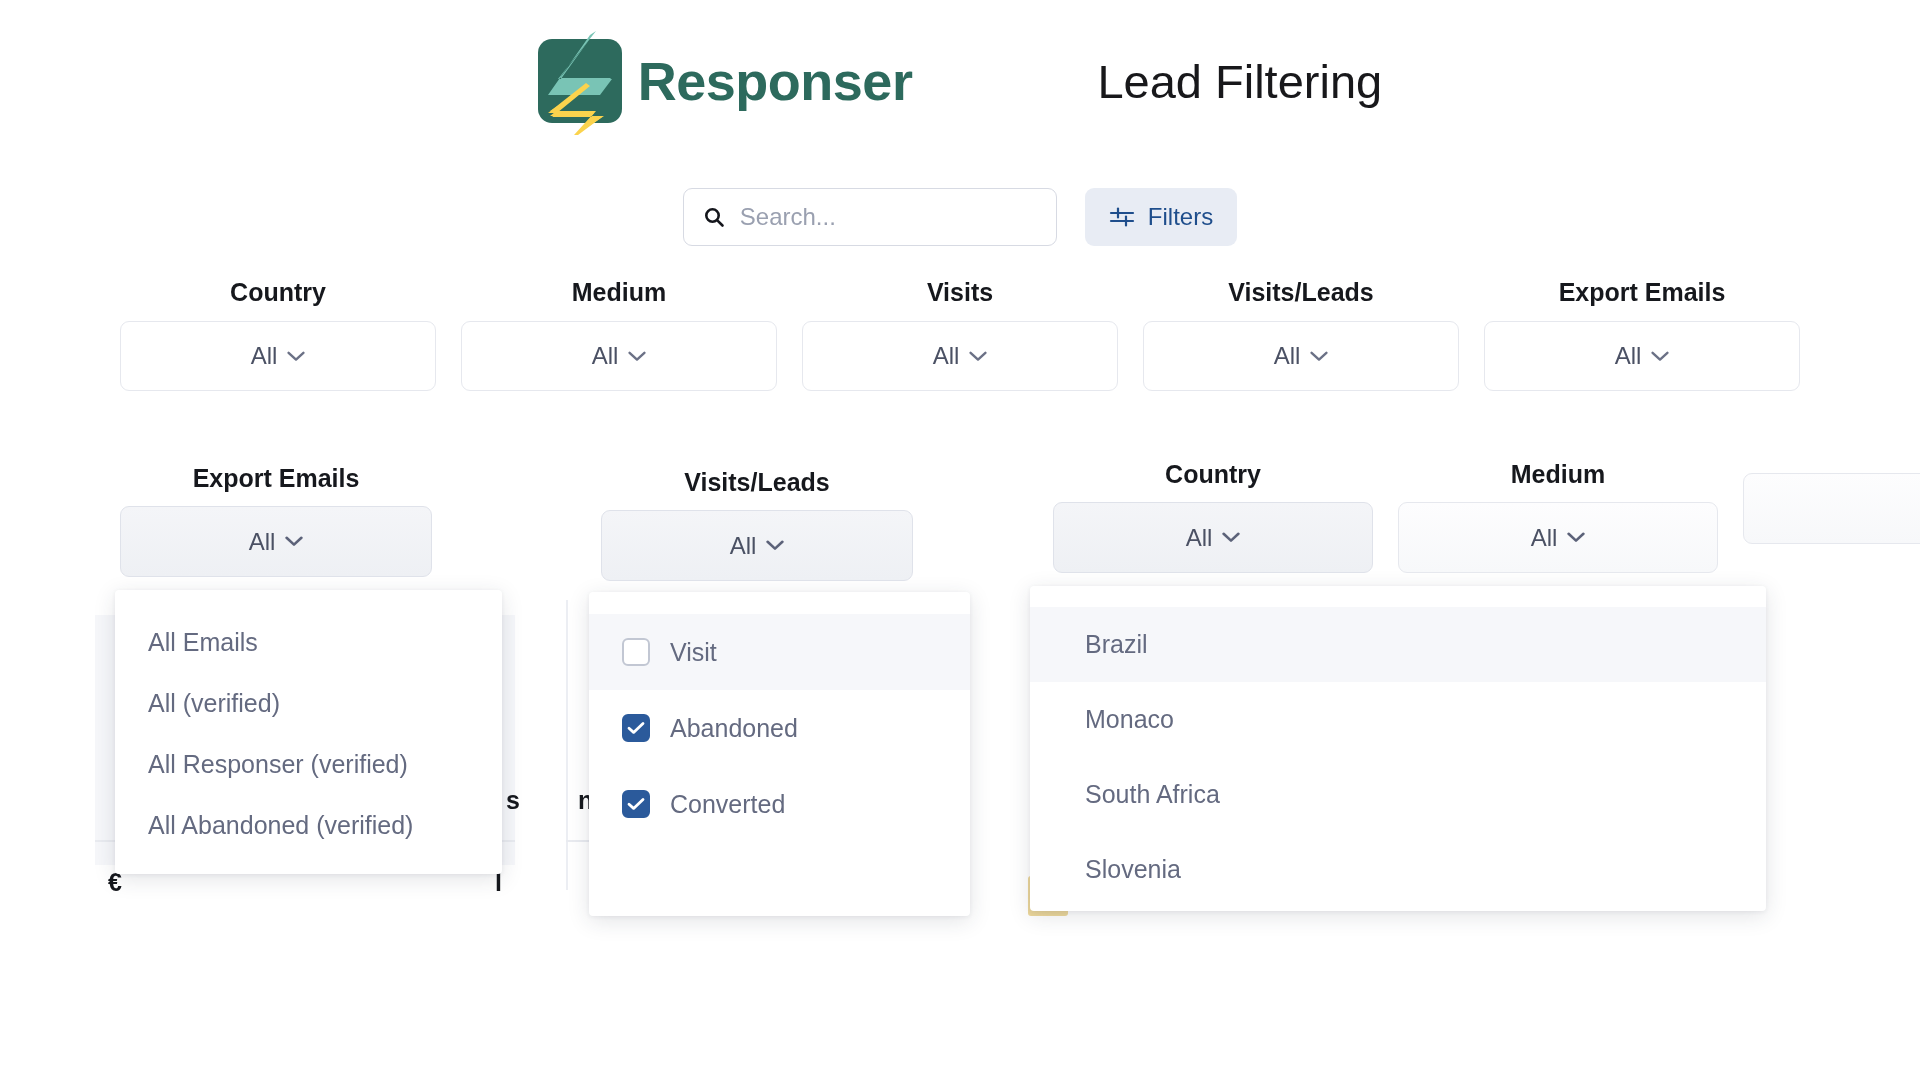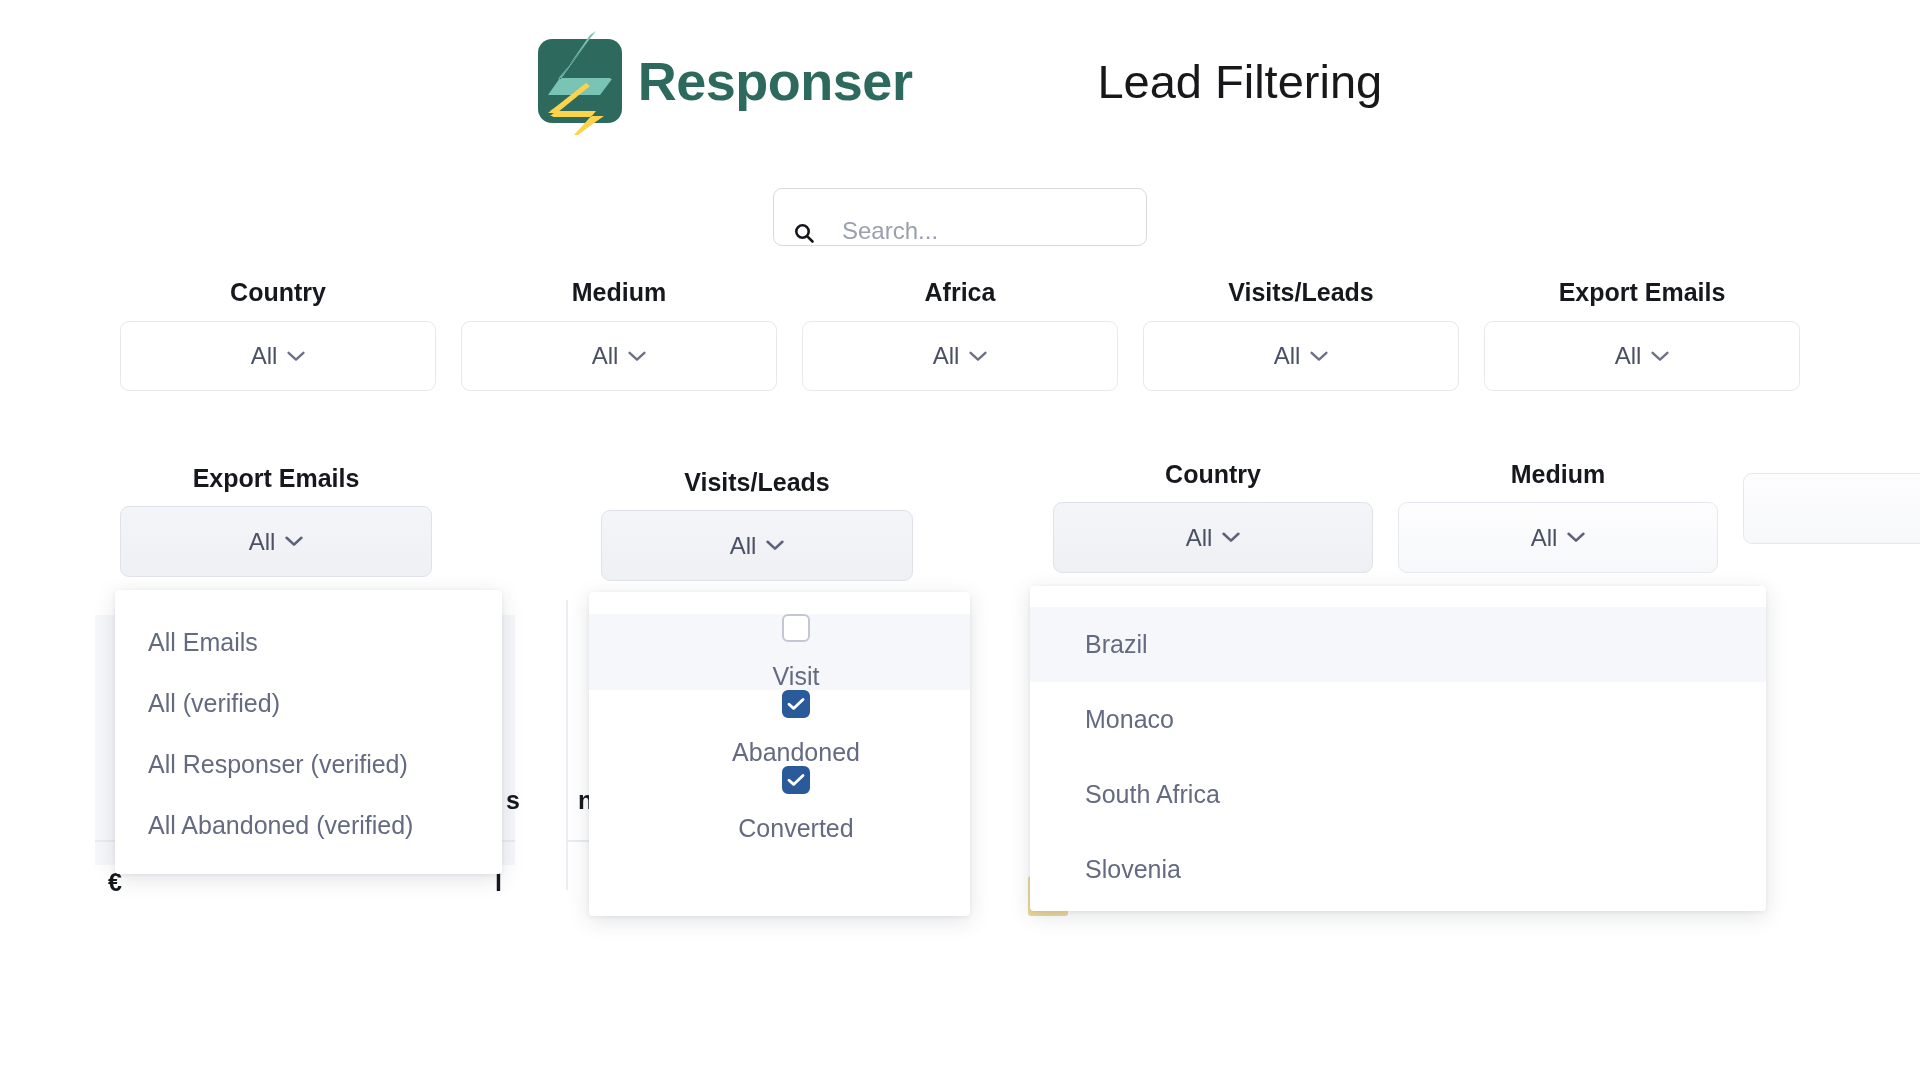--- a/index.html
+++ b/index.html
@@ -72,23 +72,23 @@
     align-items: flex-start;
     gap: 28px;
   }
   .search-box {
     width: 374px;
     height: 58px;
     border: 1.5px solid #d7dae3;
     border-radius: 9px;
     background: #fff;
     display: flex;
-    align-items: flex-end;
+    align-items: center;
     padding: 0 18px;
-    gap: 26px;
+    gap: 14px;
   }
   .search-placeholder {
     font-size: 24px;
     color: #9aa0b0;
     font-weight: 400;
   }
   .filters-btn {
     height: 58px;
     background: #e8ecf4;
     border: none;
@@ -203,21 +203,21 @@
 
   
   #dd-visits { top: 468px; left: 601px; width: 312px; }
   #dd-visits .dd-panel {
     margin-top: 11px;
     margin-left: -12px;
     width: 381px;
     padding: 22px 0 0 0;
     height: 324px;
   }
-  #dd-visits .dd-item { height: 76px; padding-left: 33px; gap: 20px; flex-direction: column; }
+  #dd-visits .dd-item { height: 76px; padding-left: 33px; gap: 20px; }
   .cbx {
     width: 28px;
     height: 28px;
     border-radius: 6px;
     border: 2px solid #c2c7d3;
     background: #fff;
     flex: 0 0 auto;
     display: flex;
     align-items: center;
     justify-content: center;
@@ -291,20 +291,31 @@
   <div class="search-row">
     <div class="search-box">
       <span style="line-height:0;">
         <svg width="24" height="24" viewBox="0 0 24 24" fill="none" stroke="#14161c" stroke-width="2.6" stroke-linecap="round">
           <circle cx="10.5" cy="10.5" r="6.2"></circle>
           <line x1="15.3" y1="15.3" x2="20.5" y2="20.5"></line>
         </svg>
       </span>
       <span class="search-placeholder">Search...</span>
     </div>
+    <button class="filters-btn">
+      <span style="line-height:0;">
+        <svg width="26" height="24" viewBox="0 0 26 24" fill="none" stroke="#1f4e8c" stroke-width="2.2" stroke-linecap="round">
+          <line x1="2" y1="8" x2="24" y2="8"></line>
+          <line x1="2" y1="16" x2="24" y2="16"></line>
+          <line x1="9" y1="3.5" x2="9" y2="12.5"></line>
+          <line x1="17" y1="11.5" x2="17" y2="20.5"></line>
+        </svg>
+      </span>
+      <span class="label">Filters</span>
+    </button>
   </div>
 
   <div class="filter-bar">
 
     <div class="filter-col">
       <div class="filter-label">Country</div>
       <div class="filter-select">
         <span class="val">All</span>
         <span class="chev">
           <svg width="18" height="11" viewBox="0 0 18 11">
@@ -320,21 +331,21 @@
         <span class="val">All</span>
         <span class="chev">
           <svg width="18" height="11" viewBox="0 0 18 11">
               <path d="M1.6 1.8 L9 8.6 L16.4 1.8" fill="none" stroke="#6b7186" stroke-width="2.4" stroke-linecap="round" stroke-linejoin="round"></path>
             </svg>
         </span>
       </div>
     </div>
 
     <div class="filter-col">
-      <div class="filter-label">Africa</div>
+      <div class="filter-label">Visits</div>
       <div class="filter-select">
         <span class="val">All</span>
         <span class="chev">
           <svg width="18" height="11" viewBox="0 0 18 11">
               <path d="M1.6 1.8 L9 8.6 L16.4 1.8" fill="none" stroke="#6b7186" stroke-width="2.4" stroke-linecap="round" stroke-linejoin="round"></path>
             </svg>
         </span>
       </div>
     </div>
 

